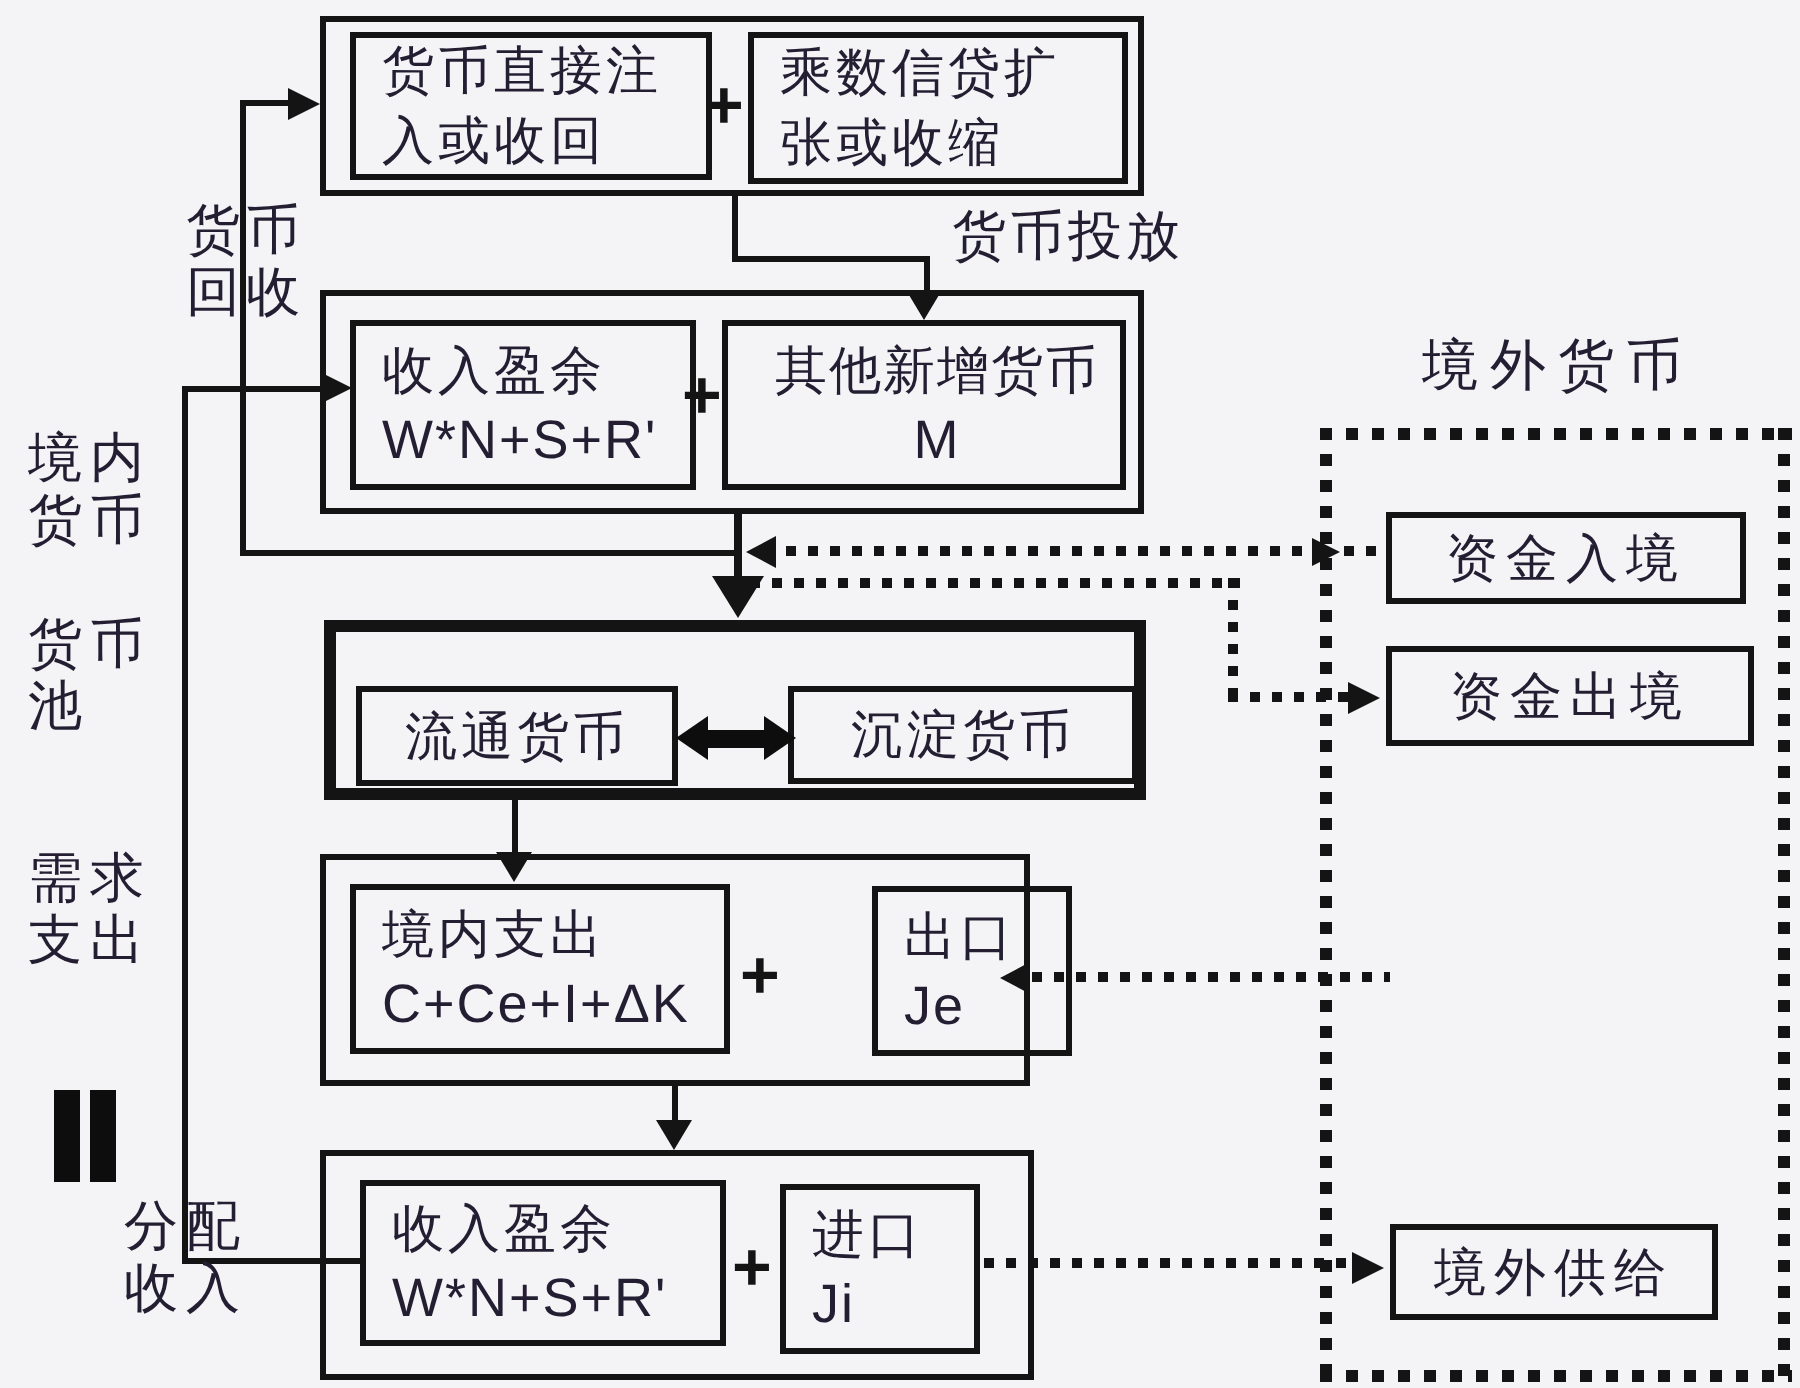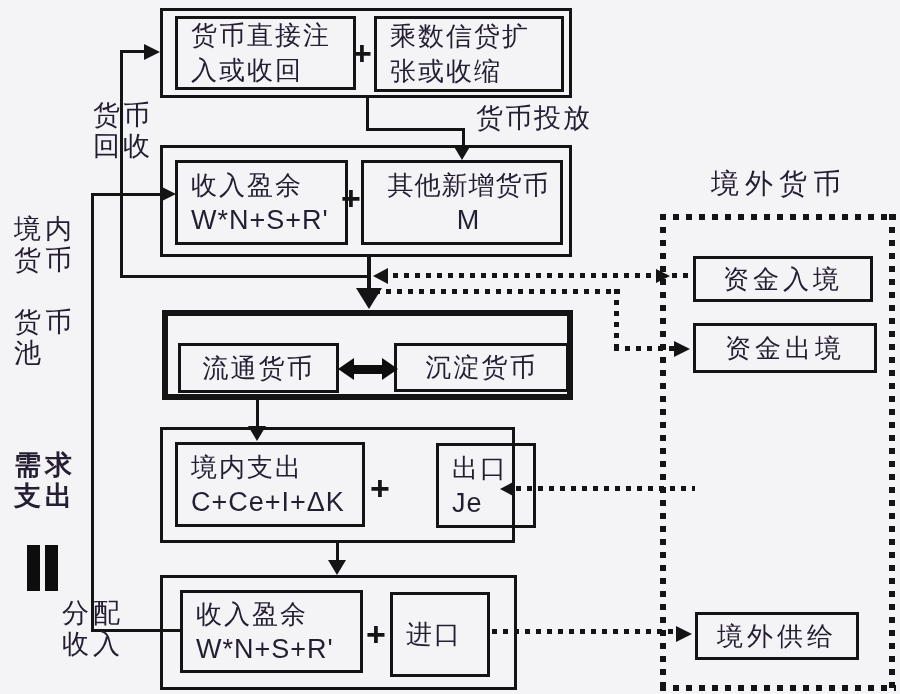--- a/index.html
+++ b/index.html
@@ -127,41 +127,42 @@
   </div>
 
   <div class="box" style="left:160px;top:575px;width:357px;height:115px;"></div>
   <div class="box" style="left:180px;top:590px;width:183px;height:83px;">
     <div class="t pad">收入盈余</div>
     <div class="f pad">W*N+S+R'</div>
   </div>
   <div class="plus" style="left:366px;top:617px;">+</div>
   <div class="box" style="left:390px;top:592px;width:100px;height:85px;">
     <div class="t pad">进口</div>
+    <div class="f pad">Ji</div>
   </div>
 
   <div class="box ctr" style="left:693px;top:256px;width:180px;height:46px;">
     <div class="t" style="letter-spacing:4px;">资金入境</div>
   </div>
   <div class="box ctr" style="left:693px;top:323px;width:184px;height:50px;">
     <div class="t" style="letter-spacing:4px;">资金出境</div>
   </div>
   <div class="box ctr" style="left:695px;top:612px;width:164px;height:48px;">
     <div class="t" style="letter-spacing:4px;">境外供给</div>
   </div>
 
   <div class="lbl" style="left:14px;top:178px;margin-top:36px;">
     <div>境内</div>
     <div>货币</div>
   </div>
   <div class="lbl" style="left:14px;top:307px;">
     <div>货币</div>
     <div>池</div>
   </div>
-  <div class="lbl" style="left:14px;top:450px;font-weight:bold;">
+  <div class="lbl" style="left:14px;top:424px;">
     <div>需求</div>
     <div>支出</div>
   </div>
 
   <div class="bar" style="left:27px;top:545px;width:13px;height:46px;"></div>
   <div class="bar" style="left:45px;top:545px;width:13px;height:46px;"></div>
   <div class="lbl" style="left:14px;top:598px;margin-left:48px;">
     <div>分配</div>
     <div>收入</div>
   </div>

